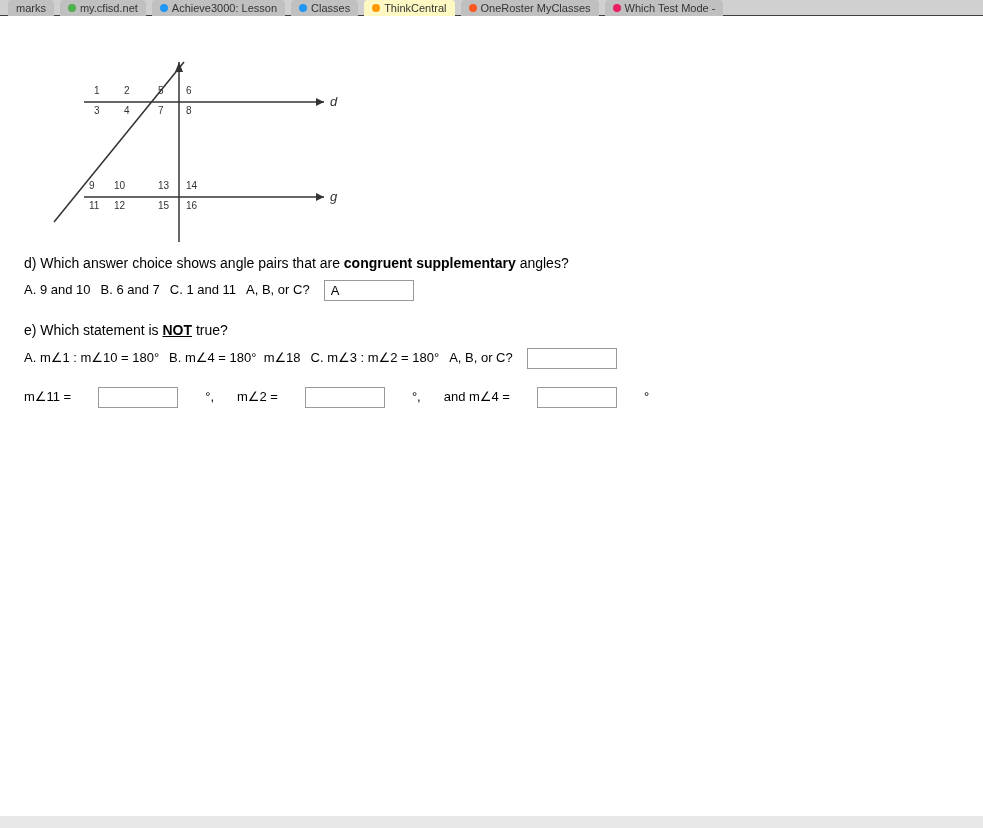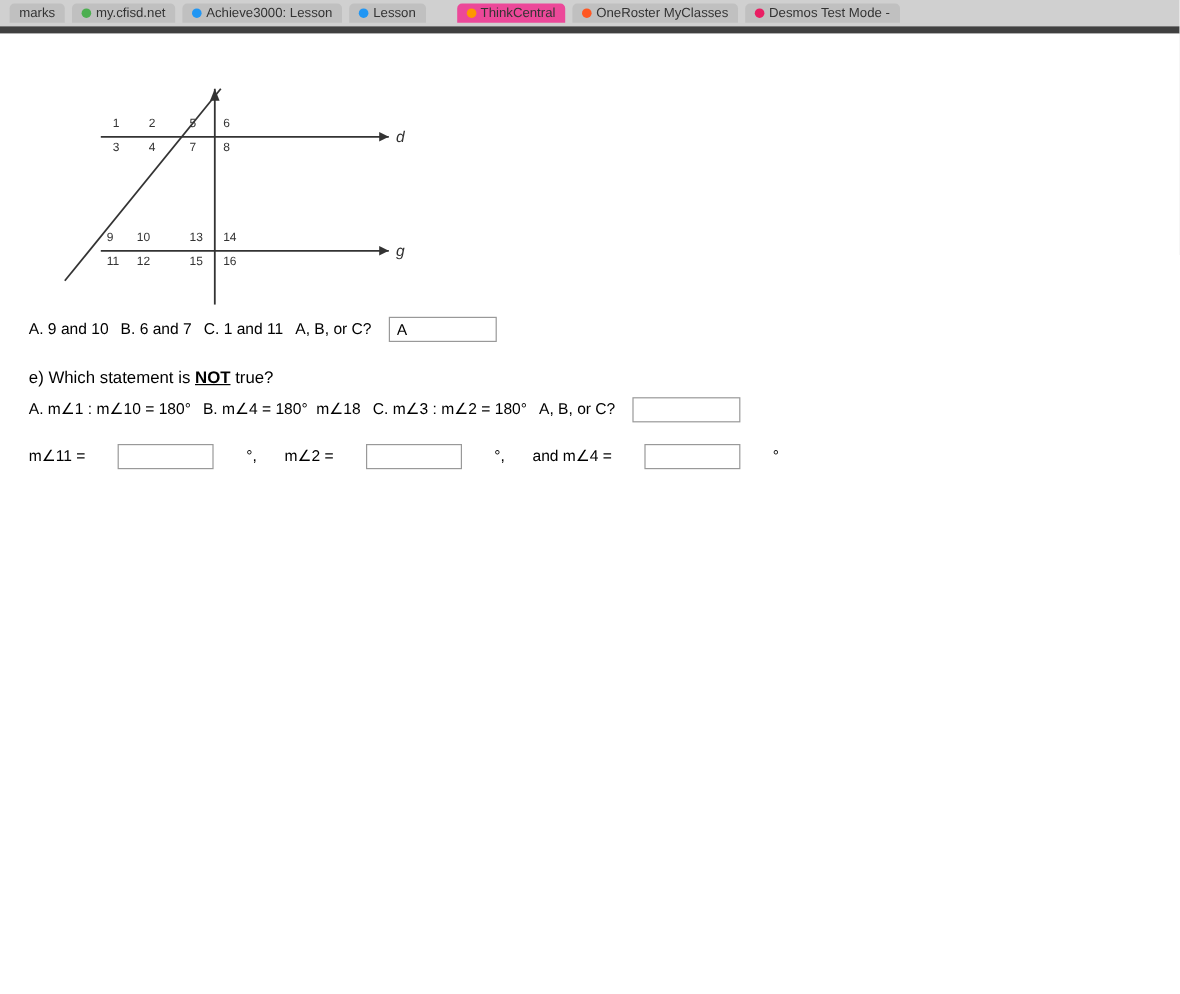--- a/index.html
+++ b/index.html
@@ -10,40 +10,39 @@
       width: 983px;
       min-height: 828px;
       overflow-x: hidden;
     }
 
     
     .tab-bar {
       display: flex;
       align-items: center;
       background: #d0d0d0;
-      height: 28px;
+      height: 16px;
       padding: 0 8px;
       gap: 6px;
       font-size: 11px;
       color: #333;
-      border-bottom: 6px solid #404040;
+      border-bottom: 1px solid #404040;
     }
     .tab-item {
       display: flex;
       align-items: center;
       gap: 4px;
       padding: 2px 8px;
       background: #c0c0c0;
       border-radius: 4px 4px 0 0;
       white-space: nowrap;
       cursor: pointer;
     }
     .tab-item.active {
-      background: #ec4899;
-      margin-left: 20px;
+      background: #fef9c3;
     }
     .tab-dot {
       width: 8px; height: 8px; border-radius: 50%;
       display: inline-block;
     }
 
     
     .main-content {
       background: #ffffff;
       min-height: 800px;
@@ -118,33 +117,33 @@
   <div class="tab-item">
     <span class="tab-dot" style="background:#4CAF50;"></span>
     <span>my.cfisd.net</span>
   </div>
   <div class="tab-item">
     <span class="tab-dot" style="background:#2196F3;"></span>
     <span>Achieve3000: Lesson</span>
   </div>
   <div class="tab-item">
     <span class="tab-dot" style="background:#2196F3;"></span>
-    <span>Lesson</span>
+    <span>Classes</span>
   </div>
   <div class="tab-item active">
     <span class="tab-dot" style="background:#FF9800;"></span>
     <span>ThinkCentral</span>
   </div>
   <div class="tab-item">
     <span class="tab-dot" style="background:#FF5722;"></span>
     <span>OneRoster MyClasses</span>
   </div>
   <div class="tab-item">
     <span class="tab-dot" style="background:#E91E63;"></span>
-    <span>Desmos Test Mode -</span>
+    <span>Which Test Mode -</span>
   </div>
 </div>
 
 <div class="main-content">
 
   <div class="figure-area">
     <svg width="340" height="210">
 
       <line x1="30" y1="190" x2="160" y2="30" stroke="#333" stroke-width="1.5"></line>
 
@@ -183,20 +182,25 @@
       <text x="162" y="157" font-size="10" fill="#333">14</text>
       <text x="134" y="177" font-size="10" fill="#333">15</text>
       <text x="162" y="177" font-size="10" fill="#333">16</text>
     </svg>
   </div>
 
 
 
 
   <div class="question-block">
+    <p>
+      <span>d) Which answer choice shows angle pairs that are</span>
+      <strong>congruent supplementary</strong>
+      <span>angles?</span>
+    </p>
     <div class="answer-options">
       <span>A. 9 and 10</span>
       <span>B. 6 and 7</span>
       <span>C. 1 and 11</span>
       <span>A, B, or C?</span>
       <input class="answer-box" type="text" value="A" style="">
     </div>
   </div>
 
   <div class="question-block">

